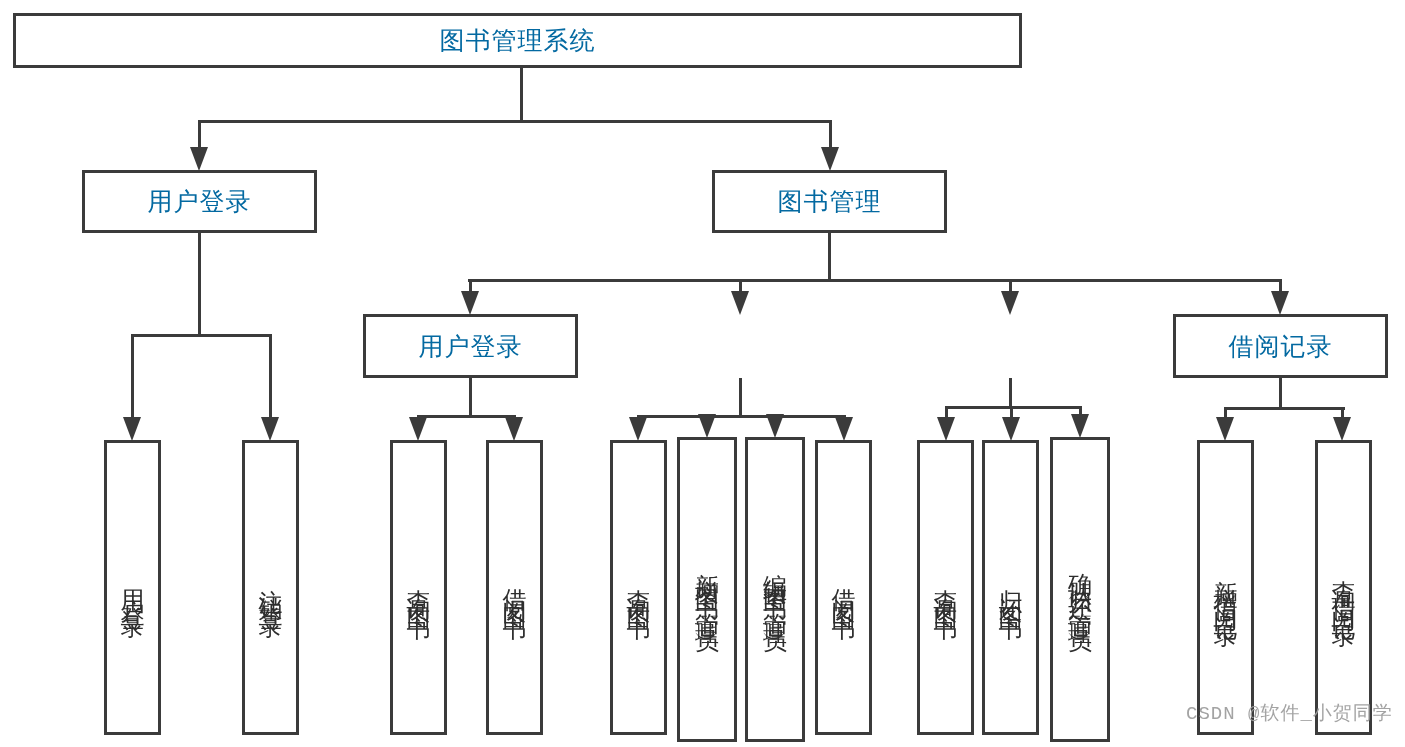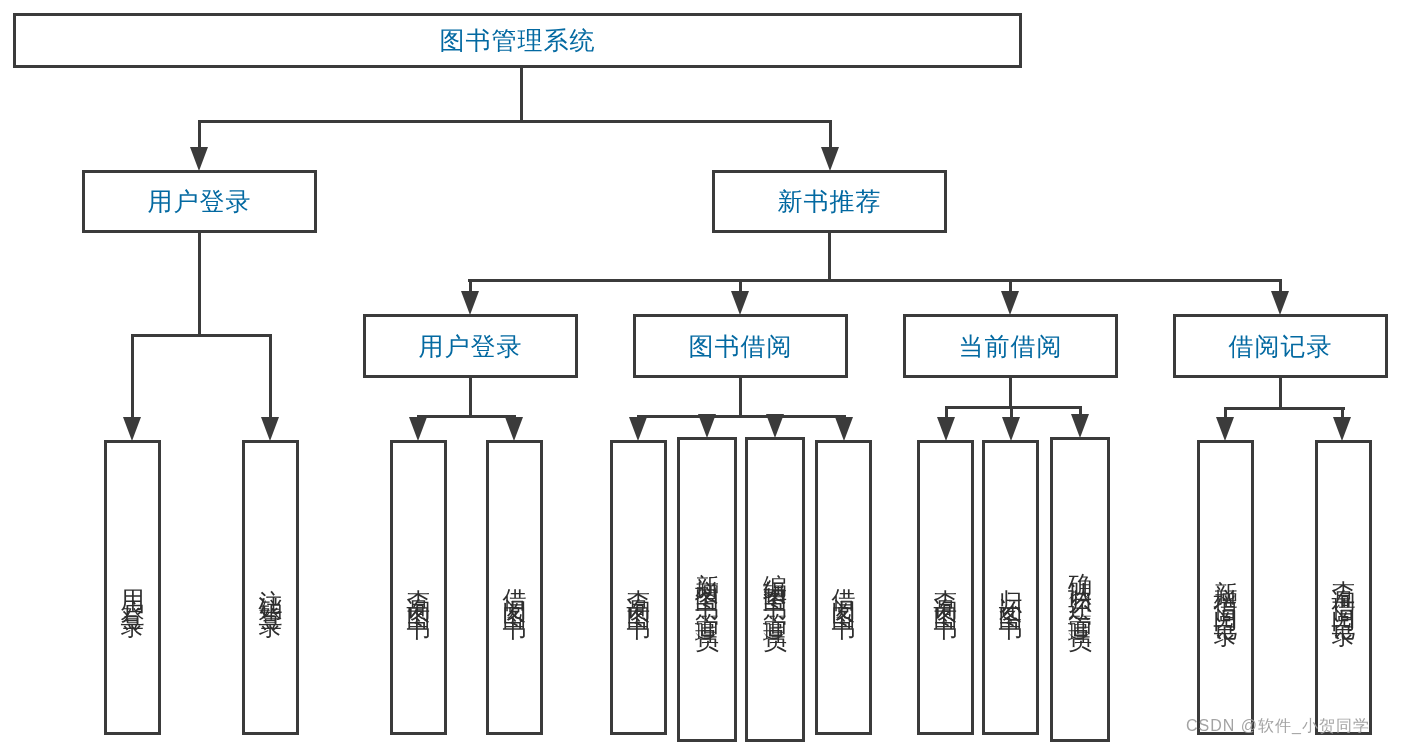--- a/index.html
+++ b/index.html
@@ -19,48 +19,42 @@
   }
   .vt.tight{letter-spacing:8px;}
   .v{position:absolute;width:3px;background:#3b3b3b;}
   .h{position:absolute;height:3px;background:#3b3b3b;}
   .arr{
     position:absolute;width:0;height:0;
     border-left:9px solid transparent;border-right:9px solid transparent;
     border-top:24px solid #3b3b3b;
   }
   .watermark{
-    position:absolute;left:1186px;top:716px;font-size:16px;letter-spacing:1px;
-    color:rgba(158,158,158,0.95);white-space:nowrap;z-index:5;
+    position:absolute;left:1186px;top:700px;font-size:19px;letter-spacing:1px;
+    color:rgba(158,158,158,0.95);white-space:nowrap;z-index:5;font-family:Liberation Mono, monospace;
   }
 </style>
 </head>
 <body>
 
 <div class="canvas">
 
   <div class="box" style="left:13px;top:13px;width:1009px;height:55px">
     <span class="hlabel">图书管理系统</span>
   </div>
 
   <div class="box" style="left:82px;top:170px;width:235px;height:63px">
     <span class="hlabel">用户登录</span>
   </div>
   <div class="box" style="left:712px;top:170px;width:235px;height:63px">
-    <span class="hlabel">新书推荐</span>
+    <span class="hlabel">图书管理</span>
   </div>
 
   <div class="box" style="left:363px;top:314px;width:215px;height:64px">
     <span class="hlabel">用户登录</span>
-  </div>
-  <div class="box" style="left:633px;top:314px;width:215px;height:64px">
-    <span class="hlabel">图书借阅</span>
-  </div>
-  <div class="box" style="left:903px;top:314px;width:215px;height:64px">
-    <span class="hlabel">当前借阅</span>
   </div>
   <div class="box" style="left:1173px;top:314px;width:215px;height:64px">
     <span class="hlabel">借阅记录</span>
   </div>
 
   <div class="box vbox" style="left:104px;top:440px;width:57px;height:295px">
     <span class="vt">用户登录</span>
   </div>
   <div class="box vbox" style="left:242px;top:440px;width:57px;height:295px">
     <span class="vt">注销登录</span>

